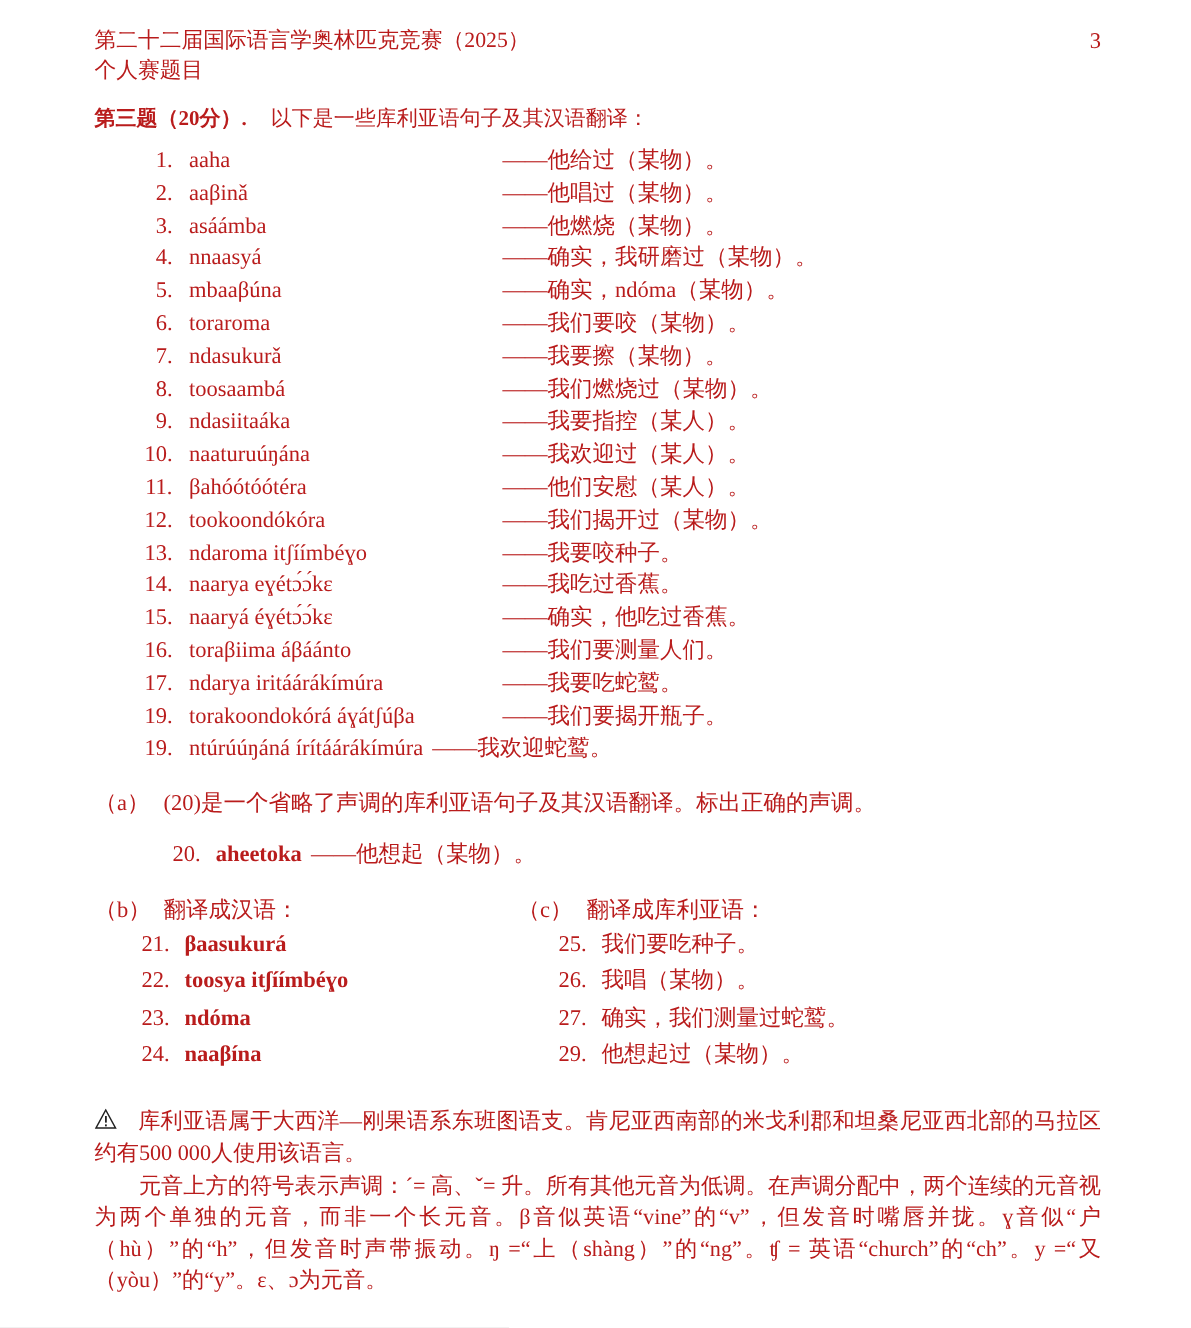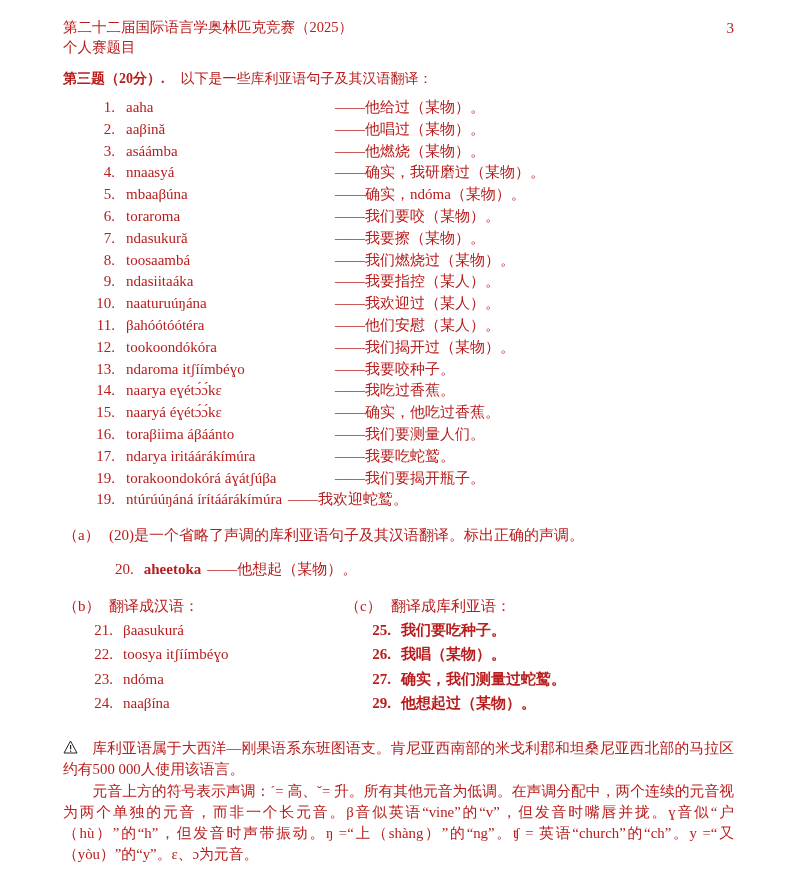--- a/index.html
+++ b/index.html
@@ -31,24 +31,24 @@
   .item20{margin:15px 0 0 52px;font-size:15px;}
   .item20 .num{padding-right:10px;}
   .item20 .word{font-weight:bold;padding-right:6px;margin-top:28px;}
   
   .bc{display:flex;margin-top:18px;font-size:15px;}
   .col-b{width:282px;flex:none;}
   .col-c{flex:1;}
   .bc-head{display:flex;}
   .bc-items{margin-top:2px;}
   .col-b .bc-items{margin-left:12px;}
-  .col-c .bc-items{margin-left:8px;font-weight:bold;}
+  .col-c .bc-items{margin-left:8px;}
   .bc-row{display:flex;line-height:24.2px;white-space:nowrap;}
   .bc-row .num{width:38px;text-align:right;padding-right:10px;flex:none;}
-  .bc-row .kur{font-weight:normal;}
+  .bc-row .kur{font-weight:bold;}
   
   .foot{margin-top:23px;font-size:14.8px;line-height:21.3px;text-align:justify;}
   .fn-p1 .warn{display:inline-block;margin-right:14px;position:relative;top:1px;}
   .fn-p2{text-indent:2em;margin-top:0;}
 </style>
 </head>
 <body>
 
 <div class="page">
 

